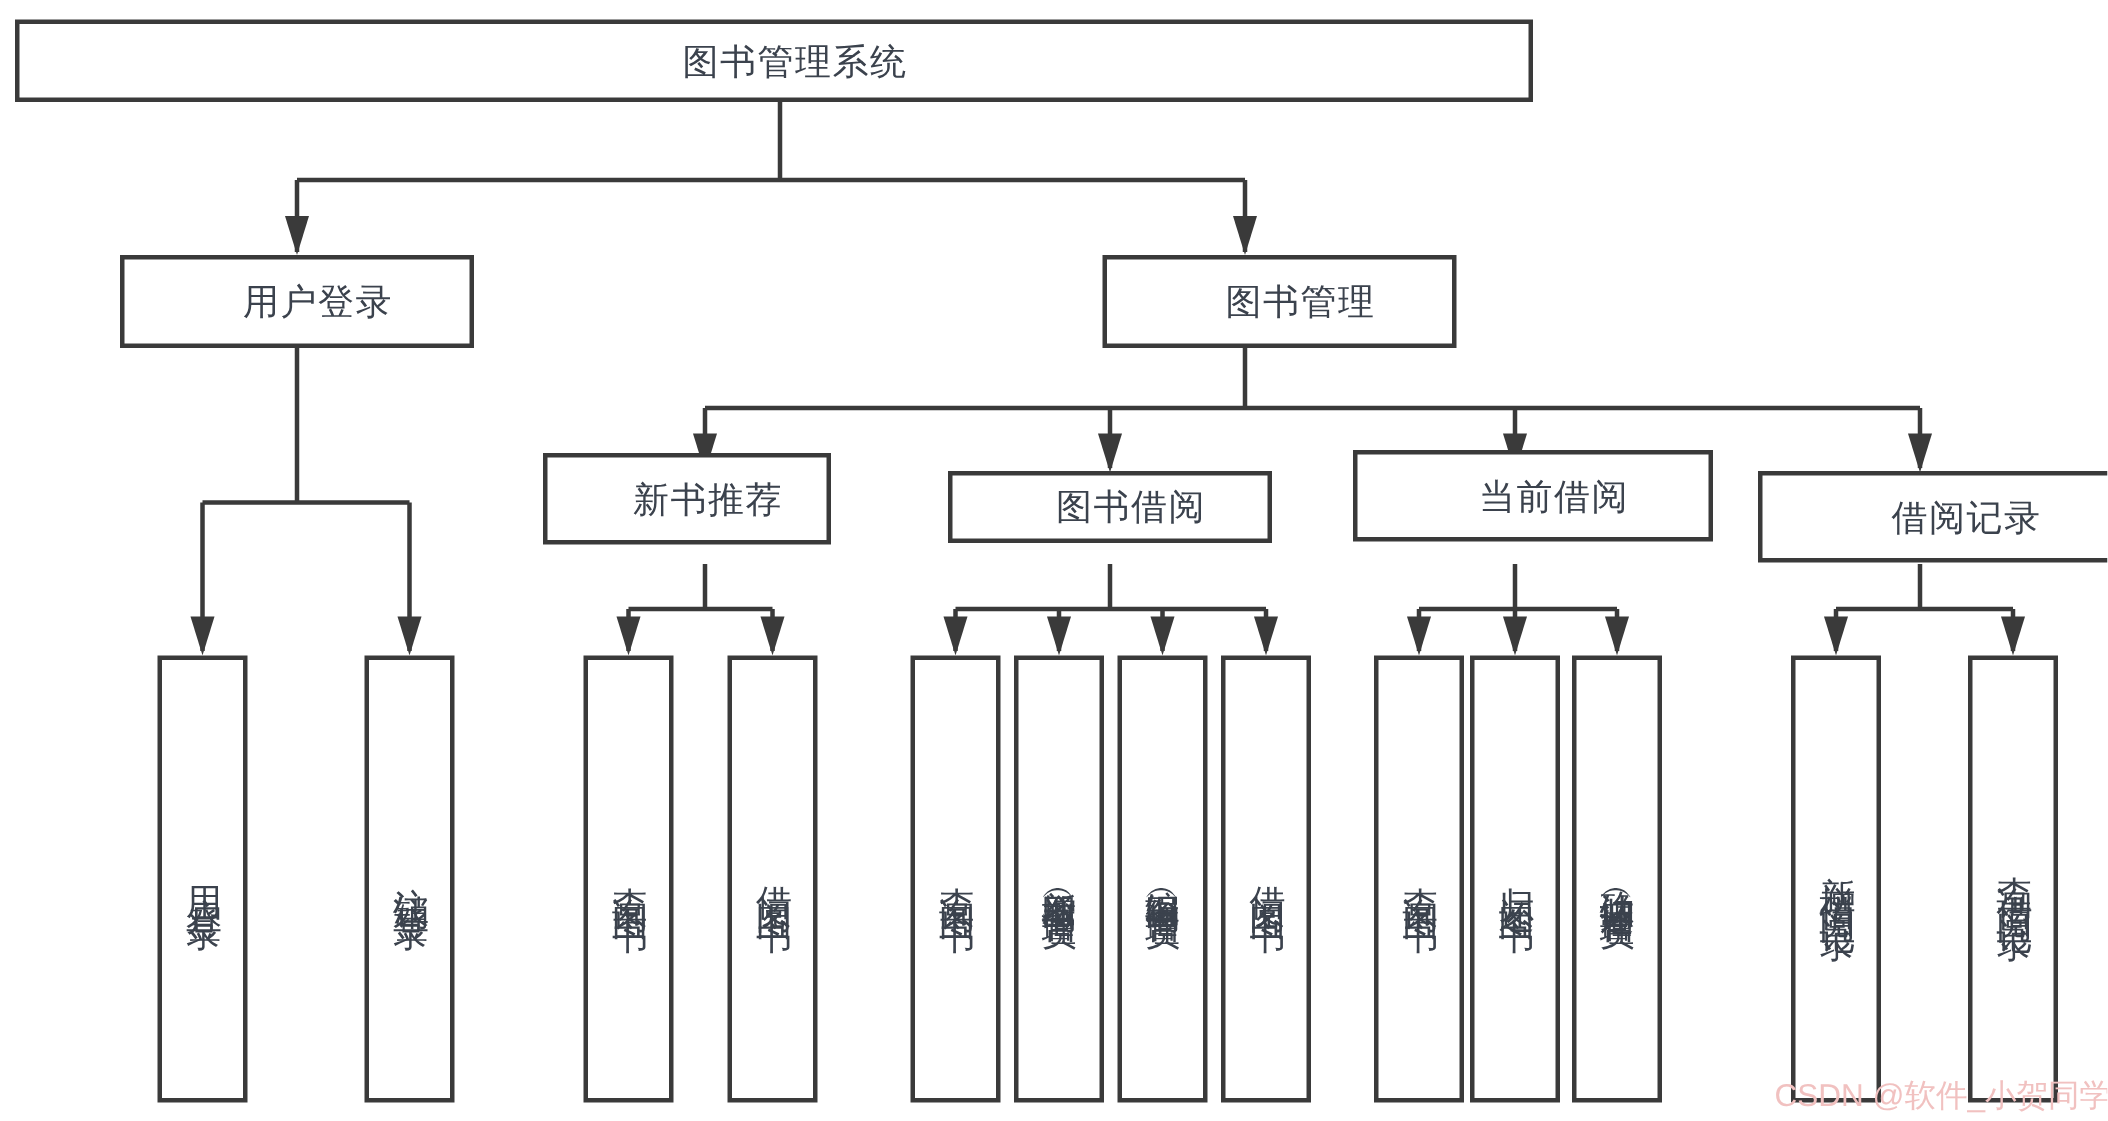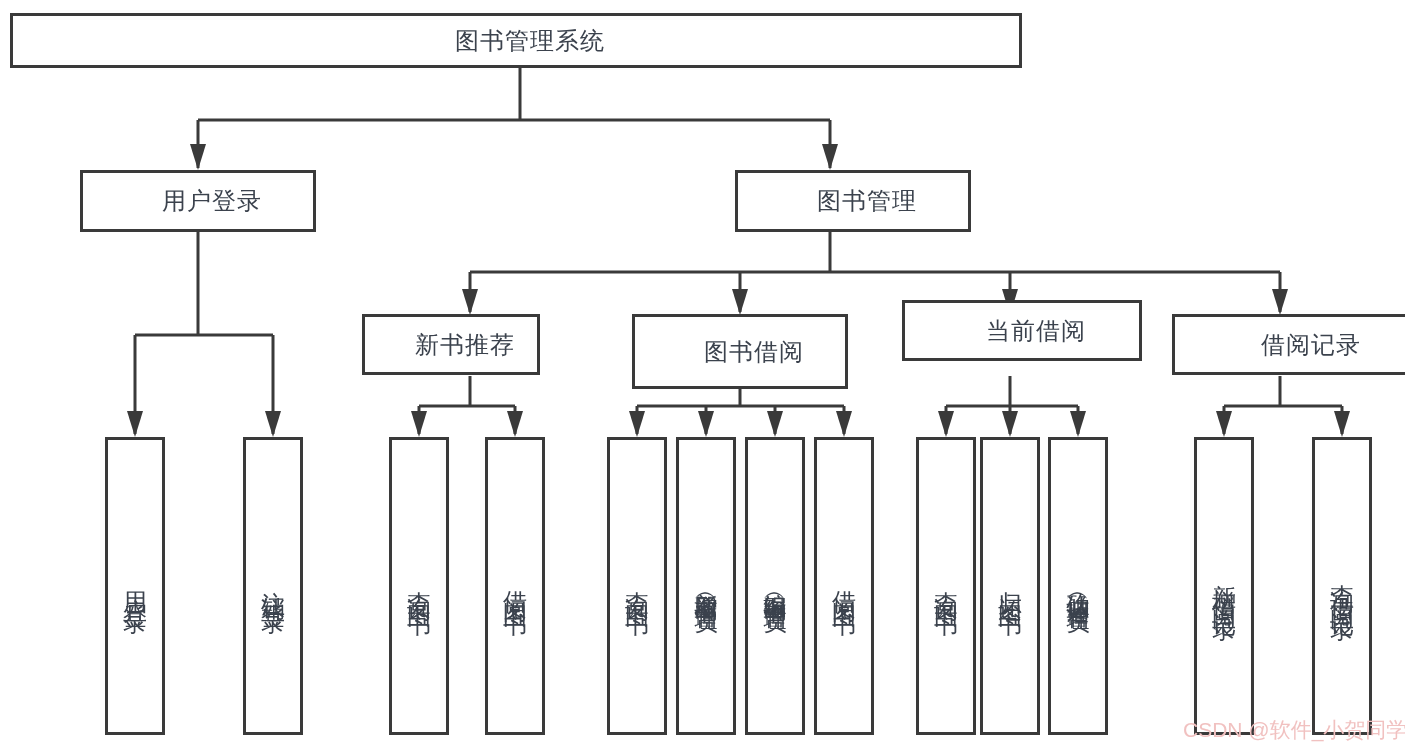--- a/index.html
+++ b/index.html
@@ -115,24 +115,24 @@
     <span>图书管理系统</span>
   </div>
 
   <div class="box hbox" style="left:80px;top:170px;width:236px;height:62px">
     <span>用户登录</span>
   </div>
   <div class="box hbox" style="left:735px;top:170px;width:236px;height:62px">
     <span>图书管理</span>
   </div>
 
-  <div class="box hbox" style="left:362px;top:314px;width:178px;height:61px">
+  <div class="box hbox" style="left:362px;top:302px;width:192px;height:61px">
     <span>新书推荐</span>
   </div>
-  <div class="box hbox" style="left:632px;top:314px;width:216px;height:75px">
+  <div class="box hbox" style="left:632px;top:314px;width:216px;height:48px">
     <span>图书借阅</span>
   </div>
   <div class="box hbox" style="left:902px;top:300px;width:240px;height:61px">
     <span>当前借阅</span>
   </div>
   <div class="box hbox" style="left:1172px;top:314px;width:250px;height:61px">
     <span>借阅记录</span>
   </div>
 
   <div class="box vbox" style="left:105px">

